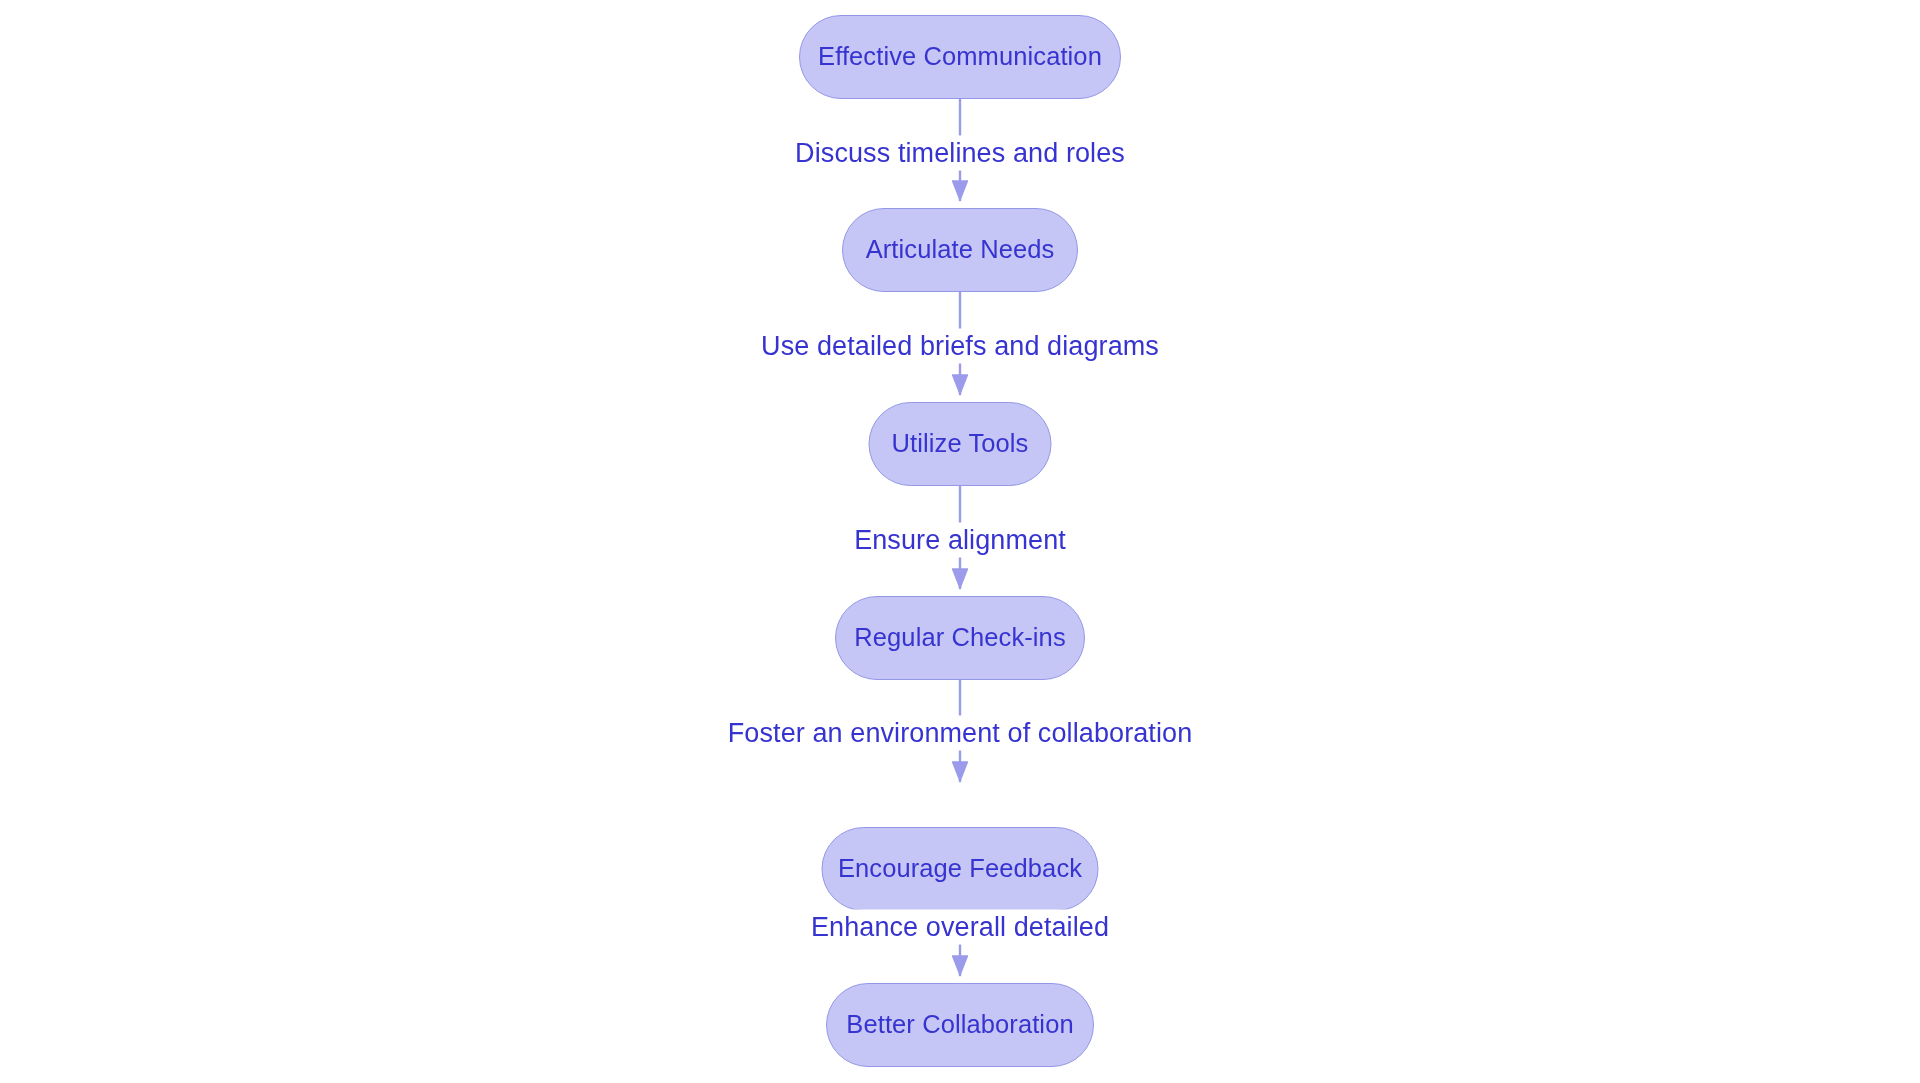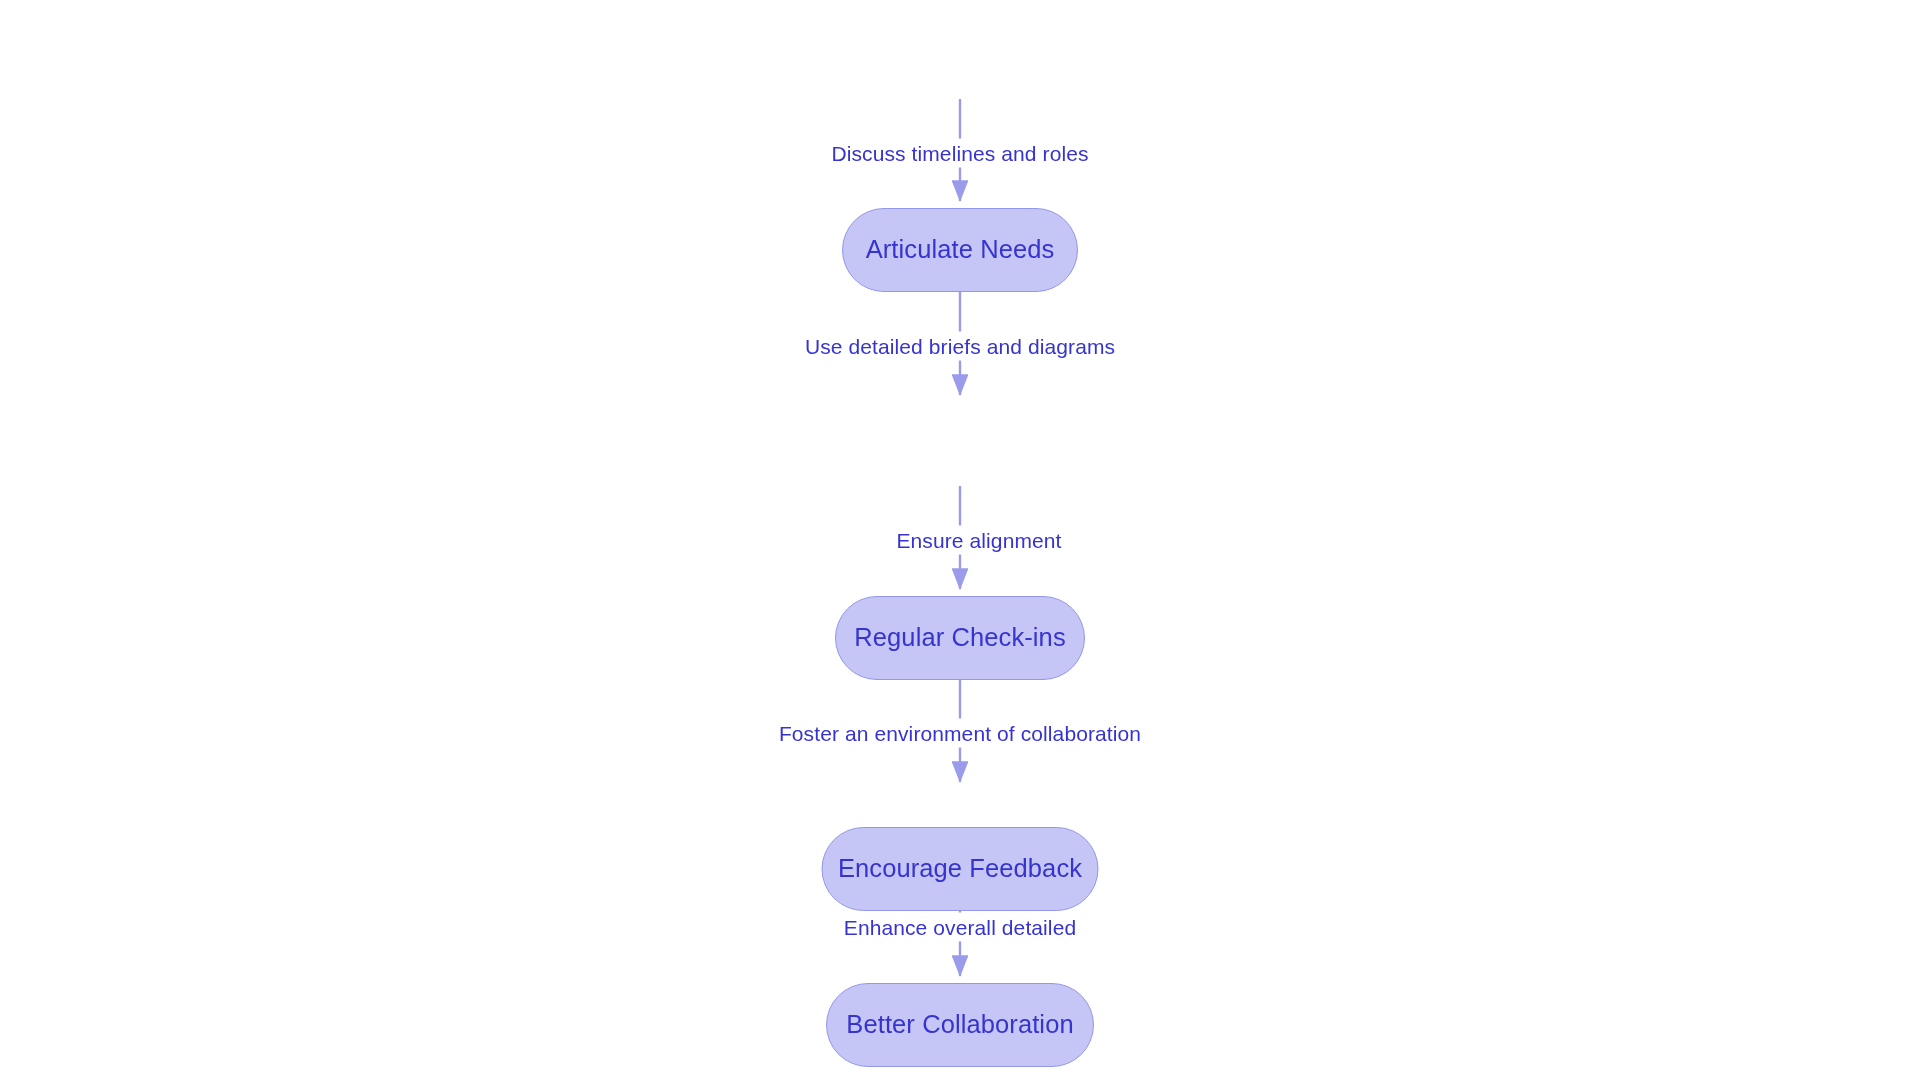--- a/index.html
+++ b/index.html
@@ -54,21 +54,21 @@
     font-family: "Liberation Sans", sans-serif;
   }
 
   
   .edge-label {
     position: absolute;
     left: 50%;
     transform: translate(-50%, -50%);
     background: #ffffff;
     color: #3633d0;
-    font-size: 21px;
+    font-size: 27px;
     line-height: 1;
     letter-spacing: 0.1px;
     padding: 4px 7px;
     white-space: nowrap;
     font-family: "Liberation Sans", sans-serif;
   }
 </style>
 </head>
 <body>
 
@@ -83,25 +83,31 @@
 
     <g stroke="#9a9ceb" stroke-width="2.4" fill="none">
       <line x1="960" y1="99" x2="960" y2="201" marker-end="url(#arrowhead)"></line>
       <line x1="960" y1="292" x2="960" y2="395" marker-end="url(#arrowhead)"></line>
       <line x1="960" y1="486" x2="960" y2="589" marker-end="url(#arrowhead)"></line>
       <line x1="960" y1="680" x2="960" y2="782" marker-end="url(#arrowhead)"></line>
       <line x1="960" y1="873" x2="960" y2="976" marker-end="url(#arrowhead)"></line>
     </g>
   </svg>
 
+  <div class="node" style="top:15px; width:322px;">
+    <span class="node-label">Effective Communication</span>
+  </div>
 
   <div class="node" style="top:208px; width:236px;">
     <span class="node-label">Articulate Needs</span>
   </div>
 
+  <div class="node" style="top:402px; width:183px;">
+    <span class="node-label">Utilize Tools</span>
+  </div>
 
   <div class="node" style="top:596px; width:250px;justify-content:center;">
     <span class="node-label">Regular Check-ins</span>
   </div>
 
   <div class="node" style="top:827px; width:277px;">
     <span class="node-label">Encourage Feedback</span>
   </div>
 
   <div class="node" style="top:983px; width:268px;">
@@ -109,21 +115,21 @@
   </div>
 
   <div class="edge-label" style="top:153px;">
     <span>Discuss timelines and roles</span>
   </div>
 
   <div class="edge-label" style="top:346px;">
     <span>Use detailed briefs and diagrams</span>
   </div>
 
-  <div class="edge-label" style="top:540px;margin-left:19px;">
+  <div class="edge-label" style="top:540px;">
     <span>Ensure alignment</span>
   </div>
 
   <div class="edge-label" style="top:733px;">
     <span>Foster an environment of collaboration</span>
   </div>
 
   <div class="edge-label" style="top:927px;">
     <span>Enhance overall detailed</span>
   </div>

